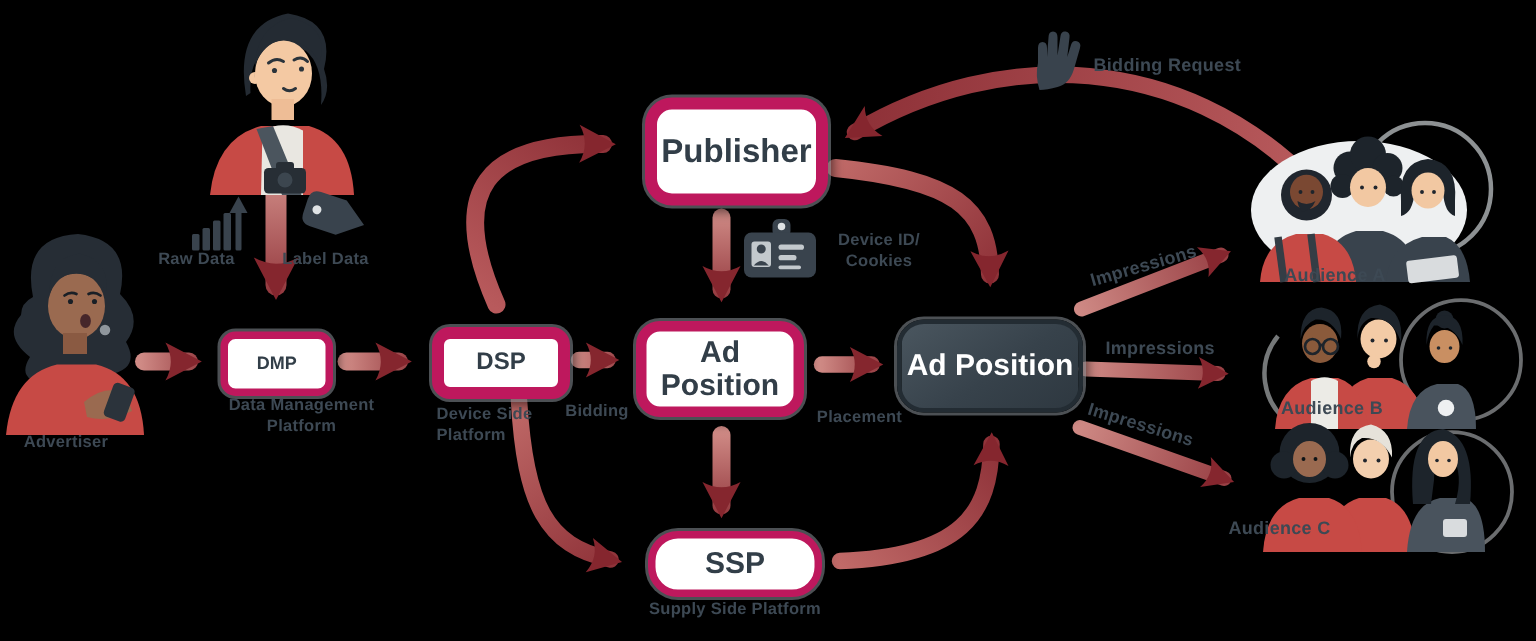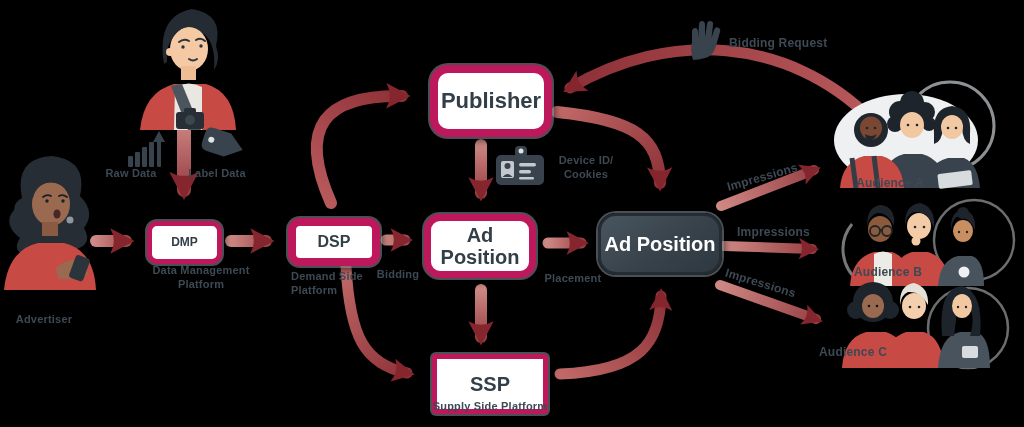--- a/index.html
+++ b/index.html
@@ -260,28 +260,28 @@
   </svg>
 
   <svg class="icon" width="40" height="40" viewBox="0 0 40 40" style="left:686px;top:20px;">
     <path d="M7,40 Q4,30 6,22 L6,12 Q6,8 9,8 Q12,8 12,12 L12,18 L13,5 Q13,1 16,1 Q19,1 19,5 L19,17 L21,4 Q21.5,0.5 24.5,1 Q27.5,1.5 27,5 L25.5,18 L28,10 Q29,6.5 32,7.5 Q35,8.5 34,12 L30,26 Q27,36 19,38 Q12,40 7,40 Z" fill="#39434d"></path>
   </svg>
 
   <div class="node" style="left:147px;top:221px;width:75px;height:43px;border-width:5px;border-radius:10px;font-size:12px;">DMP</div>
   <div class="node" style="left:288px;top:218px;width:92px;height:48px;border-radius:12px;font-size:16px;">DSP</div>
   <div class="node" style="left:430px;top:65px;width:122px;height:72px;border-width:8px;border-radius:18px;font-size:22px;white-space:nowrap;">Publisher</div>
   <div class="node" style="left:424px;top:214px;width:112px;height:64px;border-width:7px;border-radius:16px;font-size:20px;">Ad Position</div>
-  <div class="node" style="left:432px;top:354px;width:116px;height:60px;border-width:5px;border-radius:4px;font-size:20px;">SSP</div>
+  <div class="node" style="left:432px;top:354px;width:116px;height:44px;border-width:5px;border-radius:20px;font-size:20px;">SSP</div>
   <div class="node node-dark" style="left:598px;top:213px;width:124px;height:62px;border-radius:18px;font-size:20px;">Ad Position</div>
 
   <div class="lbl c" style="left:100px;top:167px;width:62px;">Raw Data</div>
   <div class="lbl c" style="left:184px;top:167px;width:66px;">Label Data</div>
-  <div class="lbl c" style="left:8px;top:289px;width:72px;margin-top:24px;">Advertiser</div>
+  <div class="lbl c" style="left:8px;top:289px;width:72px;">Advertiser</div>
   <div class="lbl c" style="left:134px;top:264px;width:102px;margin-left:16px;">Data Management Platform</div>
-  <div class="lbl" style="left:291px;top:270px;width:80px;">Demand Side Platform</div>
+  <div class="lbl" style="left:291px;top:270px;width:80px;">Device Side Platform</div>
   <div class="lbl c" style="left:372px;top:268px;width:52px;">Bidding</div>
   <div class="lbl c" style="left:543px;top:154px;width:86px;">
     <span>Device ID/</span><br>
     <span>Cookies</span>
   </div>
   <div class="lbl c" style="left:540px;top:272px;width:66px;">Placement</div>
   <div class="lbl c" style="left:430px;top:400px;width:120px;">Supply Side Platform</div>
   <div class="lbl big" style="left:729px;top:36px;">Bidding Request</div>
   <div class="lbl big" style="left:726px;top:170px;transform:rotate(-16deg);">Impressions</div>
   <div class="lbl big" style="left:737px;top:225px;">Impressions</div>

